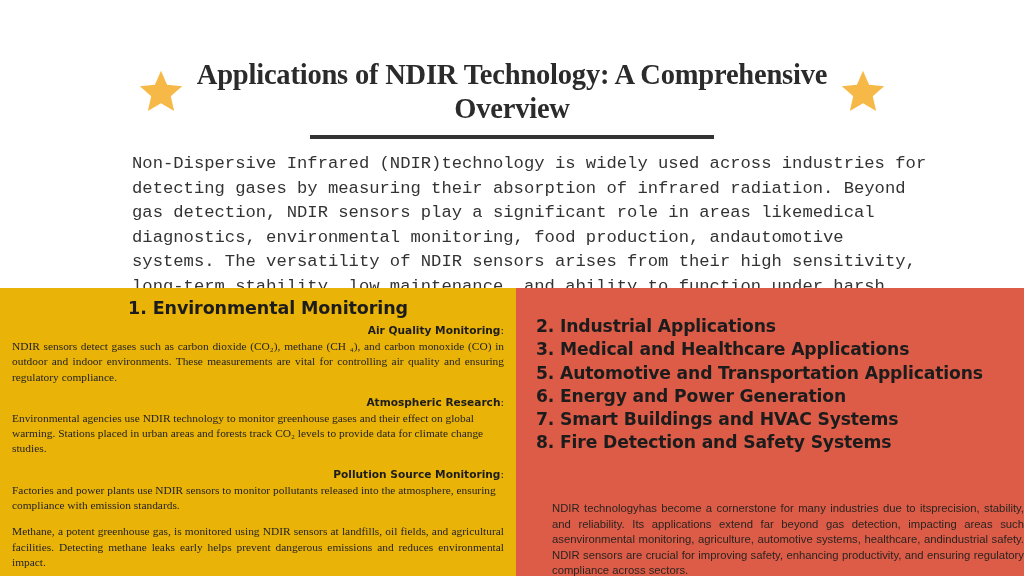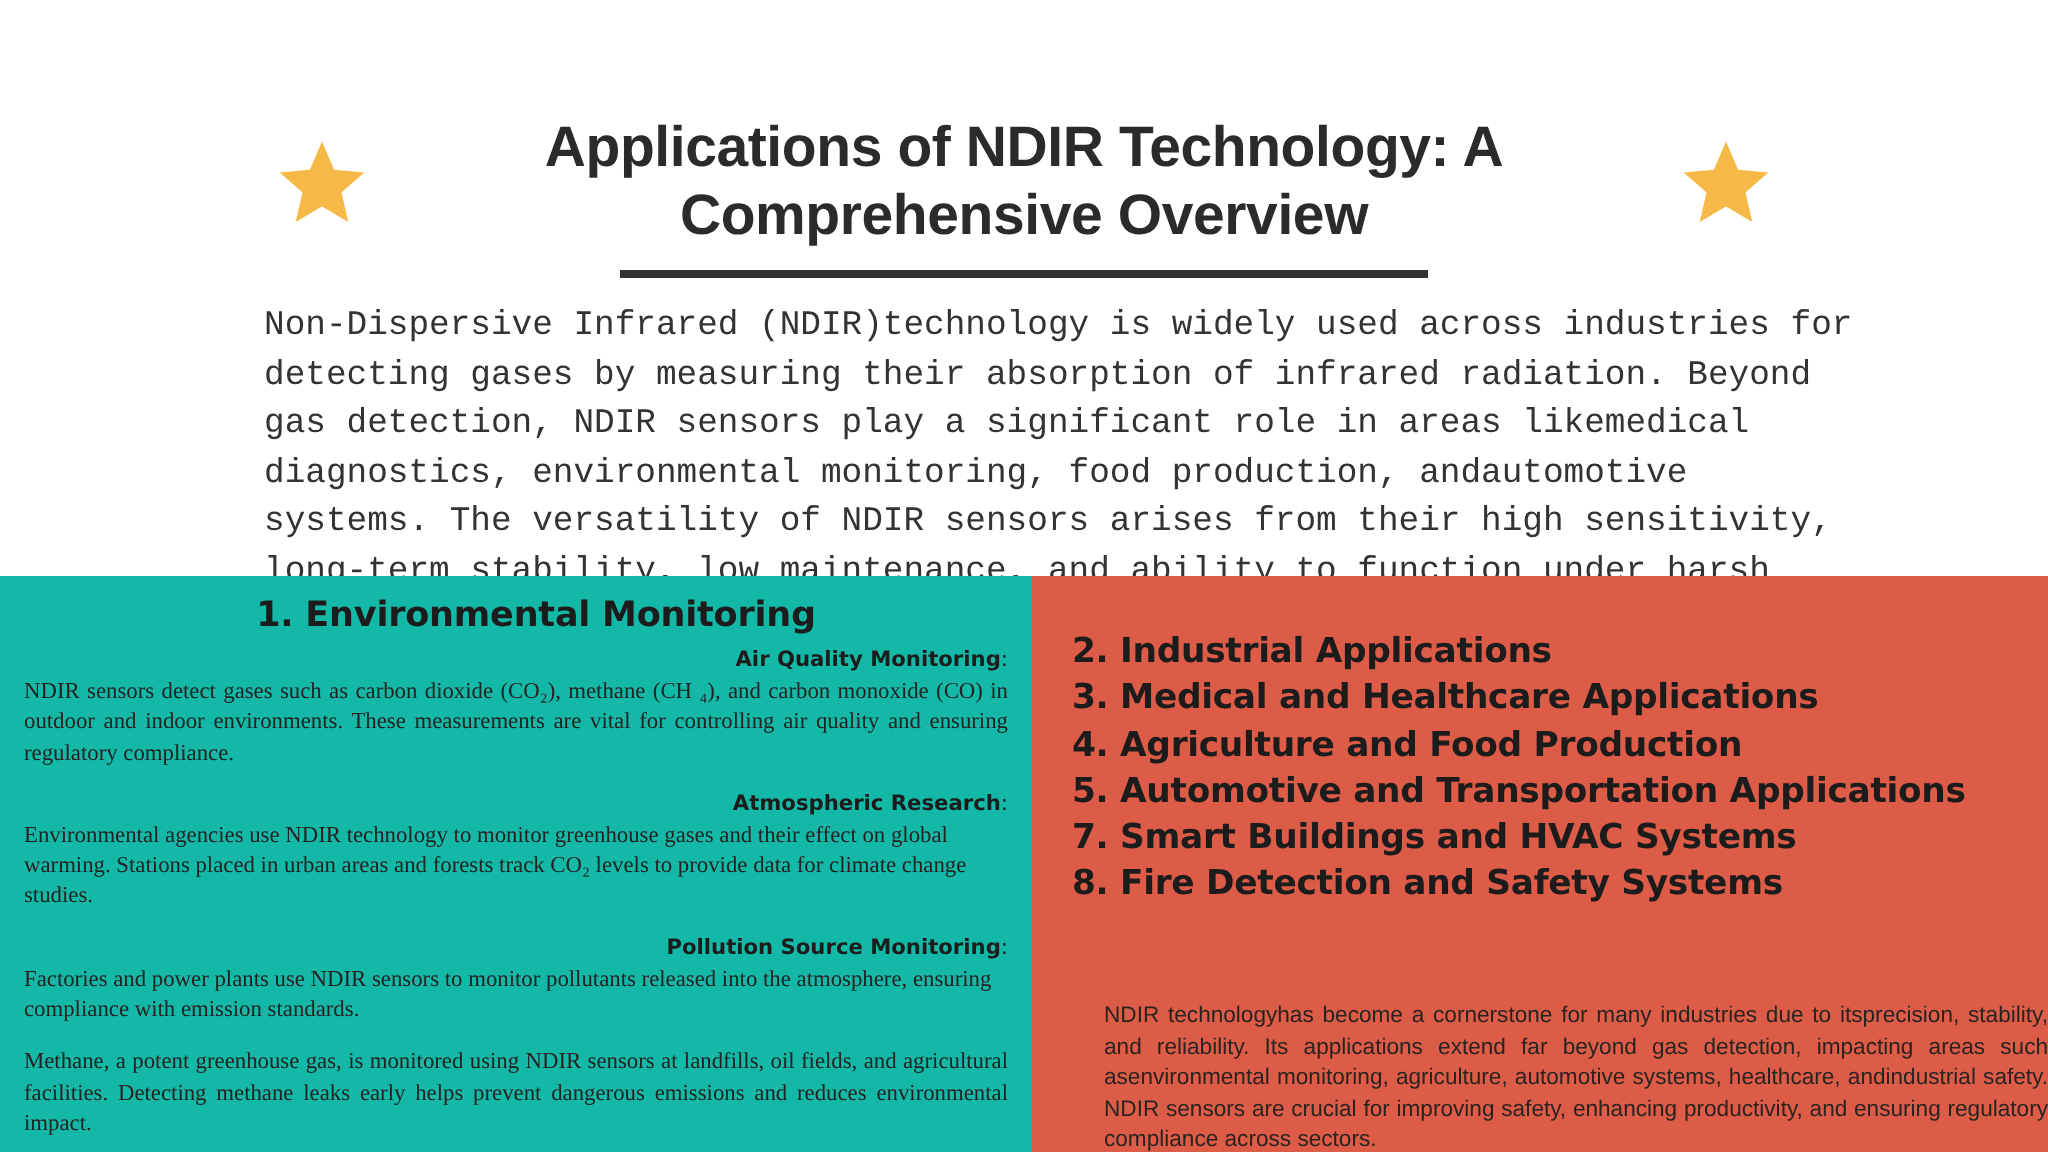--- a/index.html
+++ b/index.html
@@ -41,21 +41,21 @@
   }
   .star svg { display: block; }
   .star-left { margin-right: 8px; }
   .star-right { margin-left: 8px; }
 
   .title-block {
     width: 640px;
     text-align: center;
   }
   .page-title {
-    font-family: Liberation Sans, sans-serif;
+    font-family: Liberation Serif, serif;
     font-weight: bold;
     font-size: 28.5px;
     line-height: 1.19;
     color: #2b2b2b;
     letter-spacing: -0.2px;
     margin: 0;
   }
   .title-rule {
     width: 404px;
     height: 4px;
@@ -80,21 +80,21 @@
     position: absolute;
     left: 0;
     top: 288px;
     width: 1024px;
     height: 288px;
     display: flex;
   }
   .panel-left {
     width: 516px;
     height: 288px;
-    background: #14b8a6;
+    background: #eab308;
     position: relative;
     box-sizing: border-box;
   }
   .panel-right {
     width: 508px;
     height: 360px;
     background: #DD5C48;
     position: relative;
     box-sizing: border-box;
   }
@@ -224,22 +224,22 @@
         <p class="sub-text">Methane, a potent greenhouse gas, is monitored using NDIR sensors at landfills, oil fields, and agricultural facilities. Detecting methane leaks early helps prevent dangerous emissions and reduces environmental impact.</p>
       </div>
 
     </div>
   </div>
 
   <div class="panel-right">
     <ul class="app-list">
       <li>2. Industrial Applications</li>
       <li>3. Medical and Healthcare Applications</li>
-      <li>4. Agriculture and Food Production</li>
       <li>5. Automotive and Transportation Applications</li>
+      <li>6. Energy and Power Generation</li>
       <li>7. Smart Buildings and HVAC Systems</li>
       <li>8. Fire Detection and Safety Systems</li>
     </ul>
 
     <p class="closing">NDIR technologyhas become a cornerstone for many industries due to itsprecision, stability, and reliability. Its applications extend far beyond gas detection, impacting areas such asenvironmental monitoring, agriculture, automotive systems, healthcare, andindustrial safety. NDIR sensors are crucial for improving safety, enhancing productivity, and ensuring regulatory compliance across sectors.</p>
   </div>
 
 </div>
 
 </body></html>

